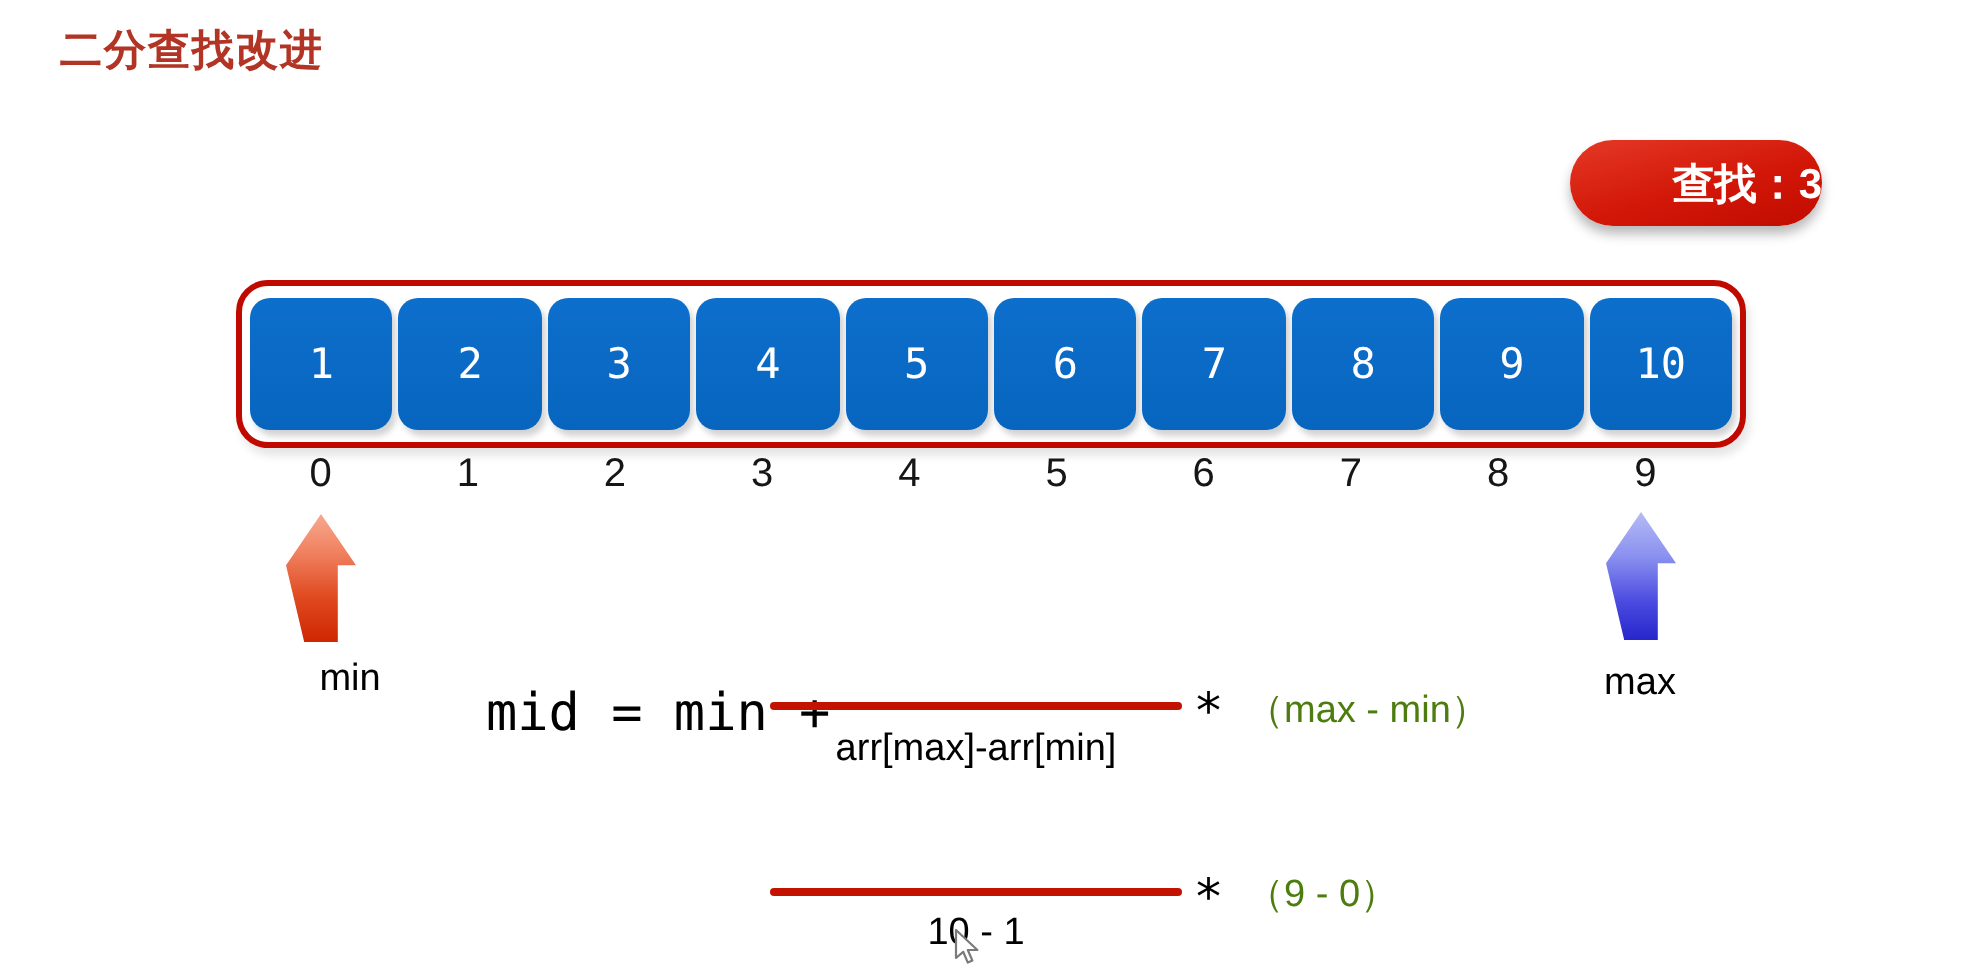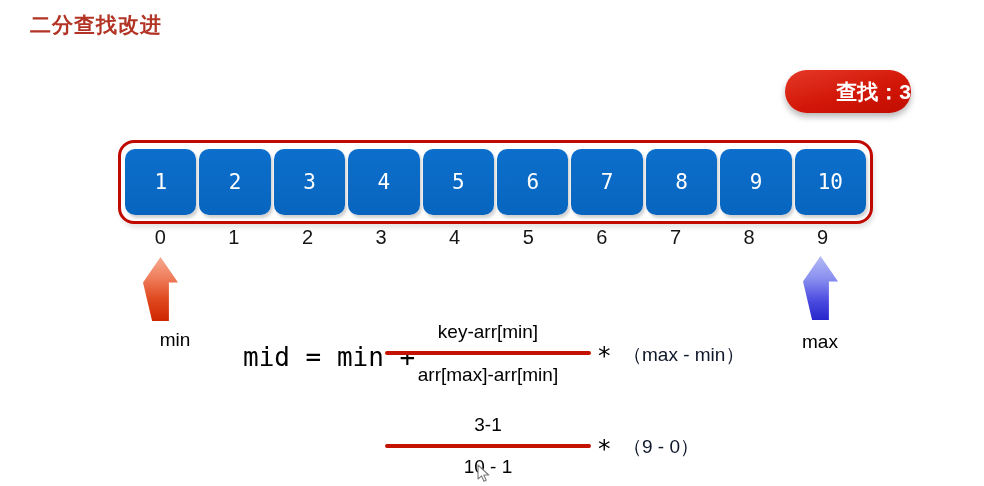--- a/index.html
+++ b/index.html
@@ -57,21 +57,21 @@
   .ptr-min{left:140px;top:329px;}
   .ptr-max{left:785px;top:331px;}
   
   .f-lhs{
     position:absolute;font-family:"DejaVu Sans Mono",monospace;font-size:26px;
     color:#000;white-space:pre;
   }
   .f-num,.f-den{position:absolute;left:383px;width:210px;text-align:center;font-size:19px;color:#000;}
   .f-bar{position:absolute;left:385px;width:206px;height:4px;background:#C41200;border-radius:2px;}
   .f-star{position:absolute;left:598px;font-size:25px;color:#000;font-family:"DejaVu Sans",sans-serif;}
-  .f-rhs{position:absolute;left:623px;font-size:19px;color:#0f172a;white-space:pre;}
+  .f-rhs{position:absolute;left:623px;font-size:19px;color:#4d7c0f;white-space:pre;}
   .f1-lhs{left:243px;top:342px;}
   .f1-num{top:321px;}
   .f1-bar{top:351px;}
   .f1-den{top:364px;}
   .f1-star{top:341px;}
   .f1-rhs{top:342px;}
   .f2-lhs{left:243px;top:435px;}
   .f2-num{top:414px;}
   .f2-bar{top:444px;}
   .f2-den{top:456px;}
@@ -117,27 +117,25 @@
       <div class="idx">9</div>
     </div>
 
   <div class="arrow-up arrow-red"></div>
   <div class="arrow-up arrow-blue"></div>
 
   <div class="ptr-label ptr-min">min</div>
   <div class="ptr-label ptr-max">max</div>
 
   <div class="f-lhs f1-lhs">mid = min +</div>
-  <div class="f-num f1-num">key-arr[min]</div>
   <div class="f-bar f1-bar"></div>
   <div class="f-den f1-den">arr[max]-arr[min]</div>
   <div class="f-star f1-star">*</div>
   <div class="f-rhs f1-rhs">（max - min）</div>
 
-  <div class="f-num f2-num">3-1</div>
   <div class="f-bar f2-bar"></div>
   <div class="f-den f2-den">10 - 1</div>
   <div class="f-star f2-star">*</div>
   <div class="f-rhs f2-rhs">（9 - 0）</div>
 
   <svg class="cursor" viewBox="0 0 13 19" xmlns="http://www.w3.org/2000/svg">
     <polygon points="1,1 1,15 4.6,11.9 6.9,17.3 9.2,16.3 6.9,11 11.7,11" fill="#ffffff" stroke="#7a7a7a" stroke-width="1.1" stroke-linejoin="round"></polygon>
   </svg>
 
 </div>

